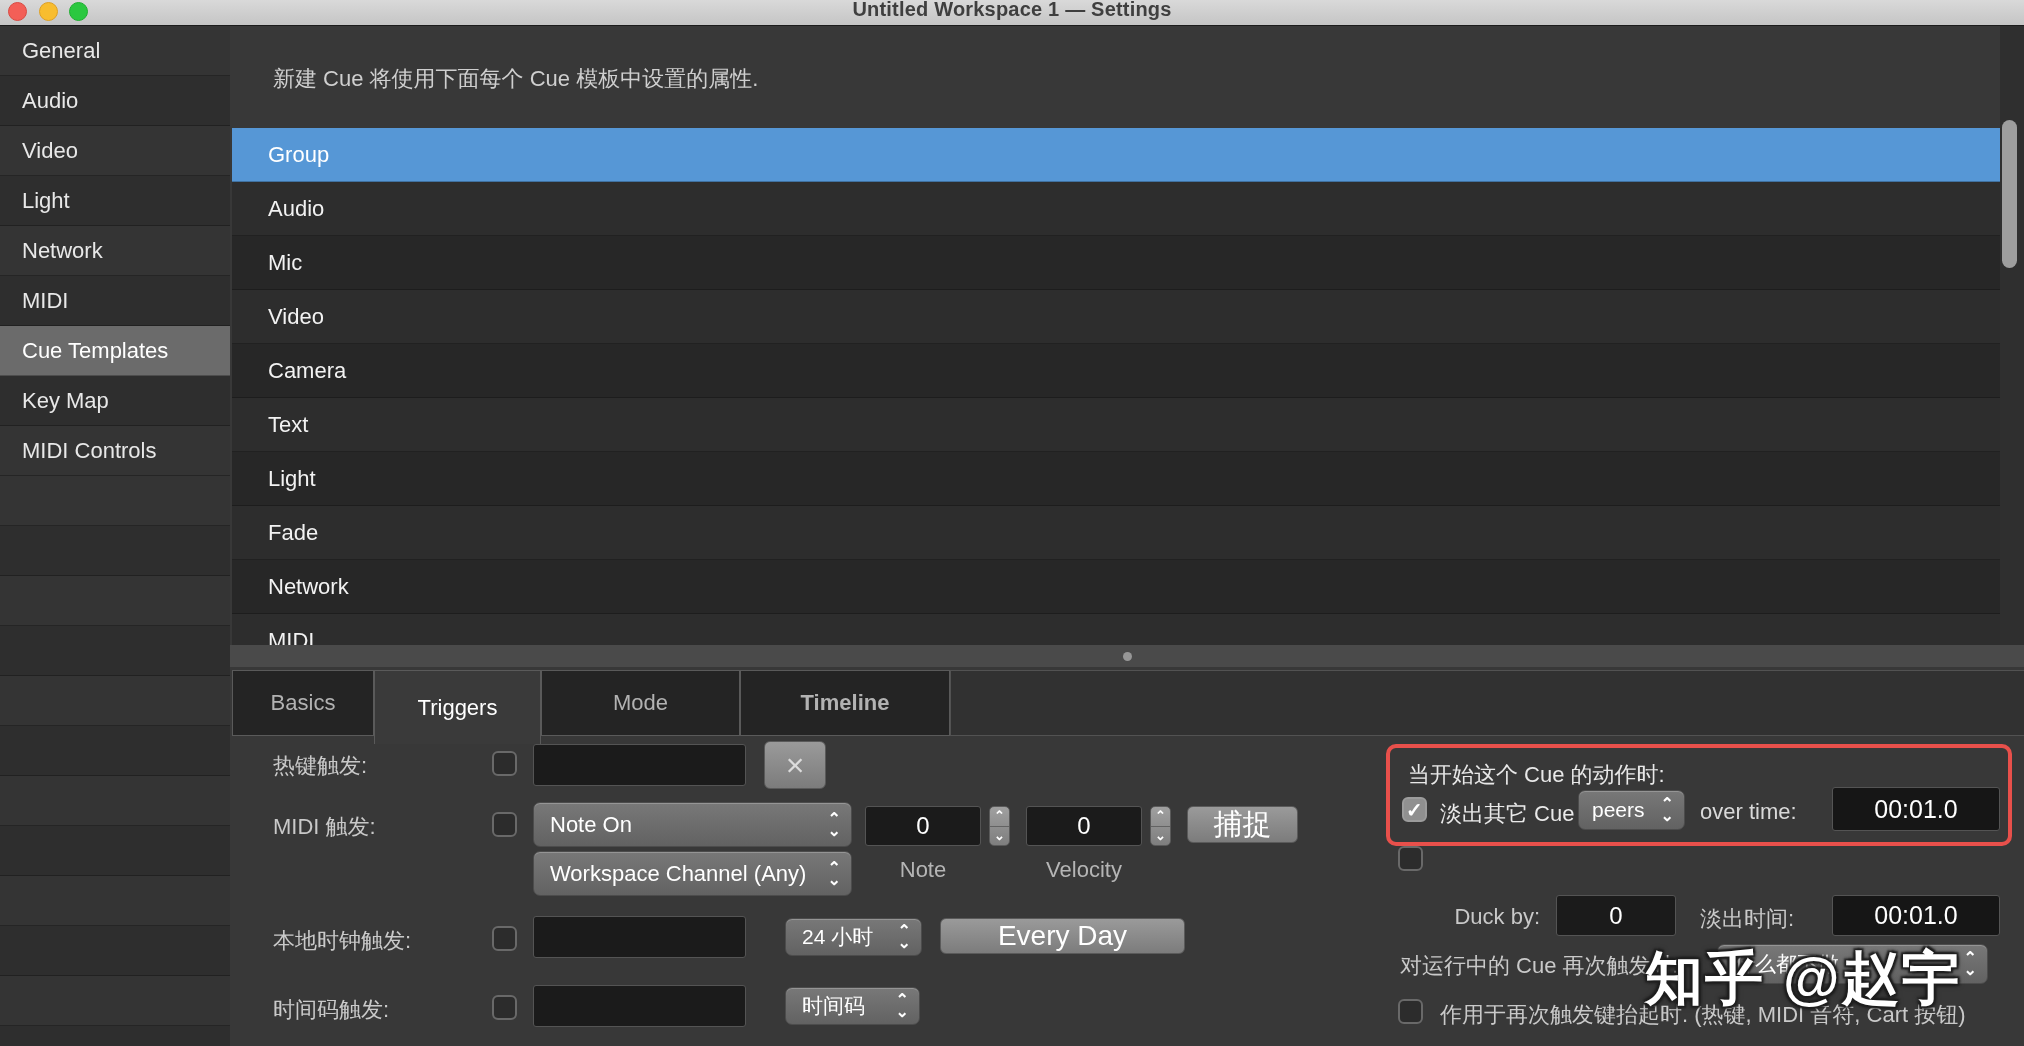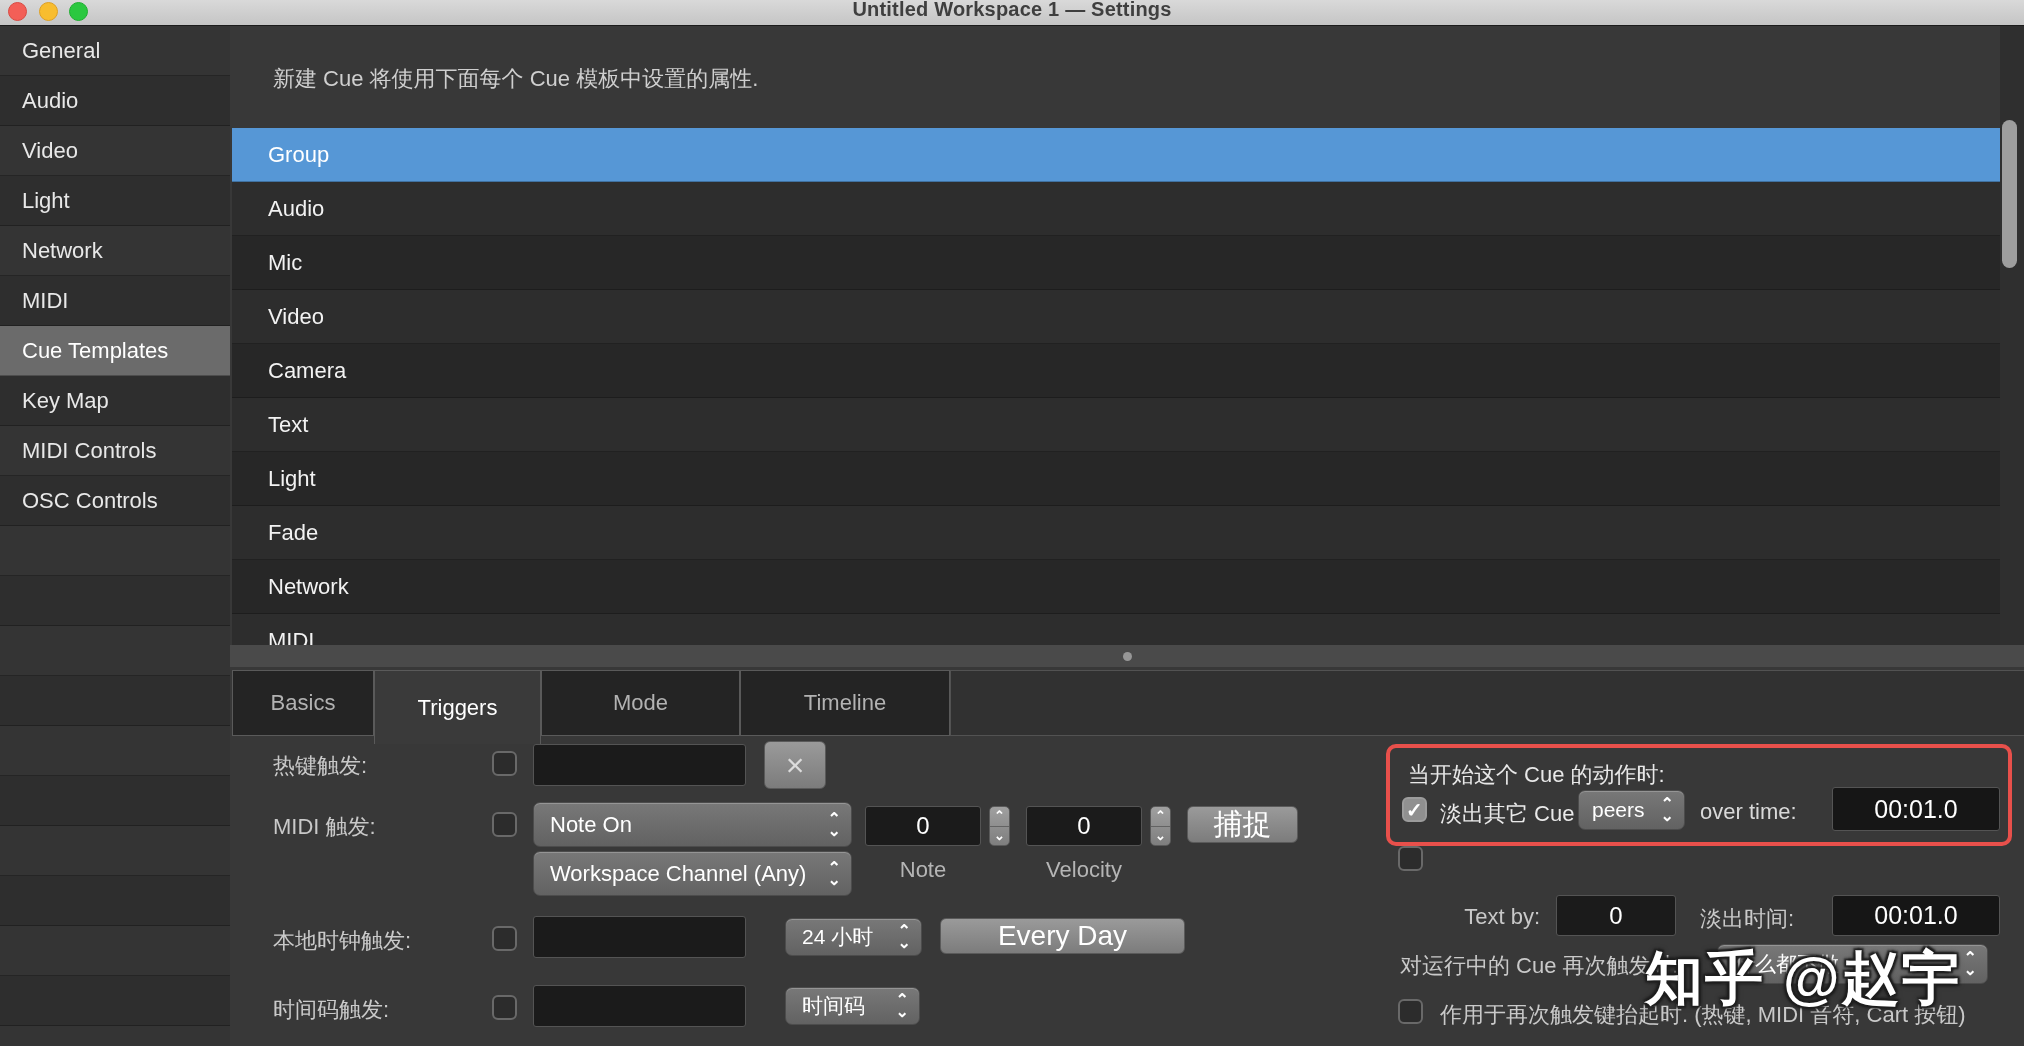--- a/index.html
+++ b/index.html
@@ -96,21 +96,20 @@
   <div class="sidebar">
     <div class="side-row alt">General</div>
     <div class="side-row">Audio</div>
     <div class="side-row alt">Video</div>
     <div class="side-row">Light</div>
     <div class="side-row alt">Network</div>
     <div class="side-row">MIDI</div>
     <div class="side-row sel">Cue Templates</div>
     <div class="side-row">Key Map</div>
     <div class="side-row alt">MIDI Controls</div>
-    <div class="side-row">OSC Controls</div>
     <div class="side-row alt"></div>
     <div class="side-row"></div>
     <div class="side-row alt"></div>
     <div class="side-row"></div>
     <div class="side-row alt"></div>
     <div class="side-row"></div>
     <div class="side-row alt"></div>
     <div class="side-row"></div>
     <div class="side-row alt"></div>
     <div class="side-row"></div>
@@ -134,21 +133,21 @@
   <div class="scroll-gutter"></div>
   <div class="scroll-thumb"></div>
 
   <div class="splitter"></div>
   <div class="splitter-dot"></div>
 
   <div class="tab-rest"></div>
   <div class="tab" style="left:232px; width:142px;">Basics</div>
   <div class="tab sel" style="left:374px; width:167px;">Triggers</div>
   <div class="tab" style="left:541px; width:199px;">Mode</div>
-  <div class="tab" style="left:740px; width:210px;">Timeline</div>
+  <div class="tab" style="left:740px; width:210px;font-weight:bold;">Timeline</div>
 
   <div class="lbl" style="left:273px; top:751px;">热键触发:</div>
   <div class="checkbox" style="left:492px; top:751px;"></div>
   <div class="dark-field" style="left:533px; top:744px; width:213px; height:42px;"></div>
   <div class="gray-btn" style="left:764px; top:741px; width:62px; height:48px; font-size:32px; color:#dcdcdc;">
       <span>×</span>
     </div>
 
   <div class="lbl" style="left:273px; top:812px;">MIDI 触发:</div>
   <div class="checkbox" style="left:492px; top:812px;"></div>
@@ -215,21 +214,21 @@
     <span class="chev">
         <span>⌃</span>
         <span>⌄</span>
       </span>
   </div>
   <div class="lbl" style="left:1700px; top:799px; color:#d9d9d9;">over time:</div>
   <div class="dark-field" style="left:1832px; top:787px; width:168px; height:44px; font-size:25px; background:#161616;">00:01.0</div>
 
   <div class="checkbox" style="left:1398px; top:846px;"></div>
 
-  <div class="lbl" style="left:1446px; top:904px; width:94px; text-align:right;">Text by:</div>
+  <div class="lbl" style="left:1446px; top:904px; width:94px; text-align:right;">Duck by:</div>
   <div class="dark-field" style="left:1556px; top:895px; width:120px; height:41px;">0</div>
   <div class="lbl" style="left:1700px; top:904px;">淡出时间:</div>
   <div class="dark-field" style="left:1832px; top:895px; width:168px; height:41px; font-size:25px; background:#161616;">00:01.0</div>
 
   <div class="lbl" style="left:1400px; top:951px;">对运行中的 Cue 再次触发时:</div>
   <div class="gray-select" style="left:1717px; top:944px; width:271px; height:40px; font-size:21px;">
     <span>什么都不做</span>
     <span class="chev">
         <span>⌃</span>
         <span>⌄</span>

